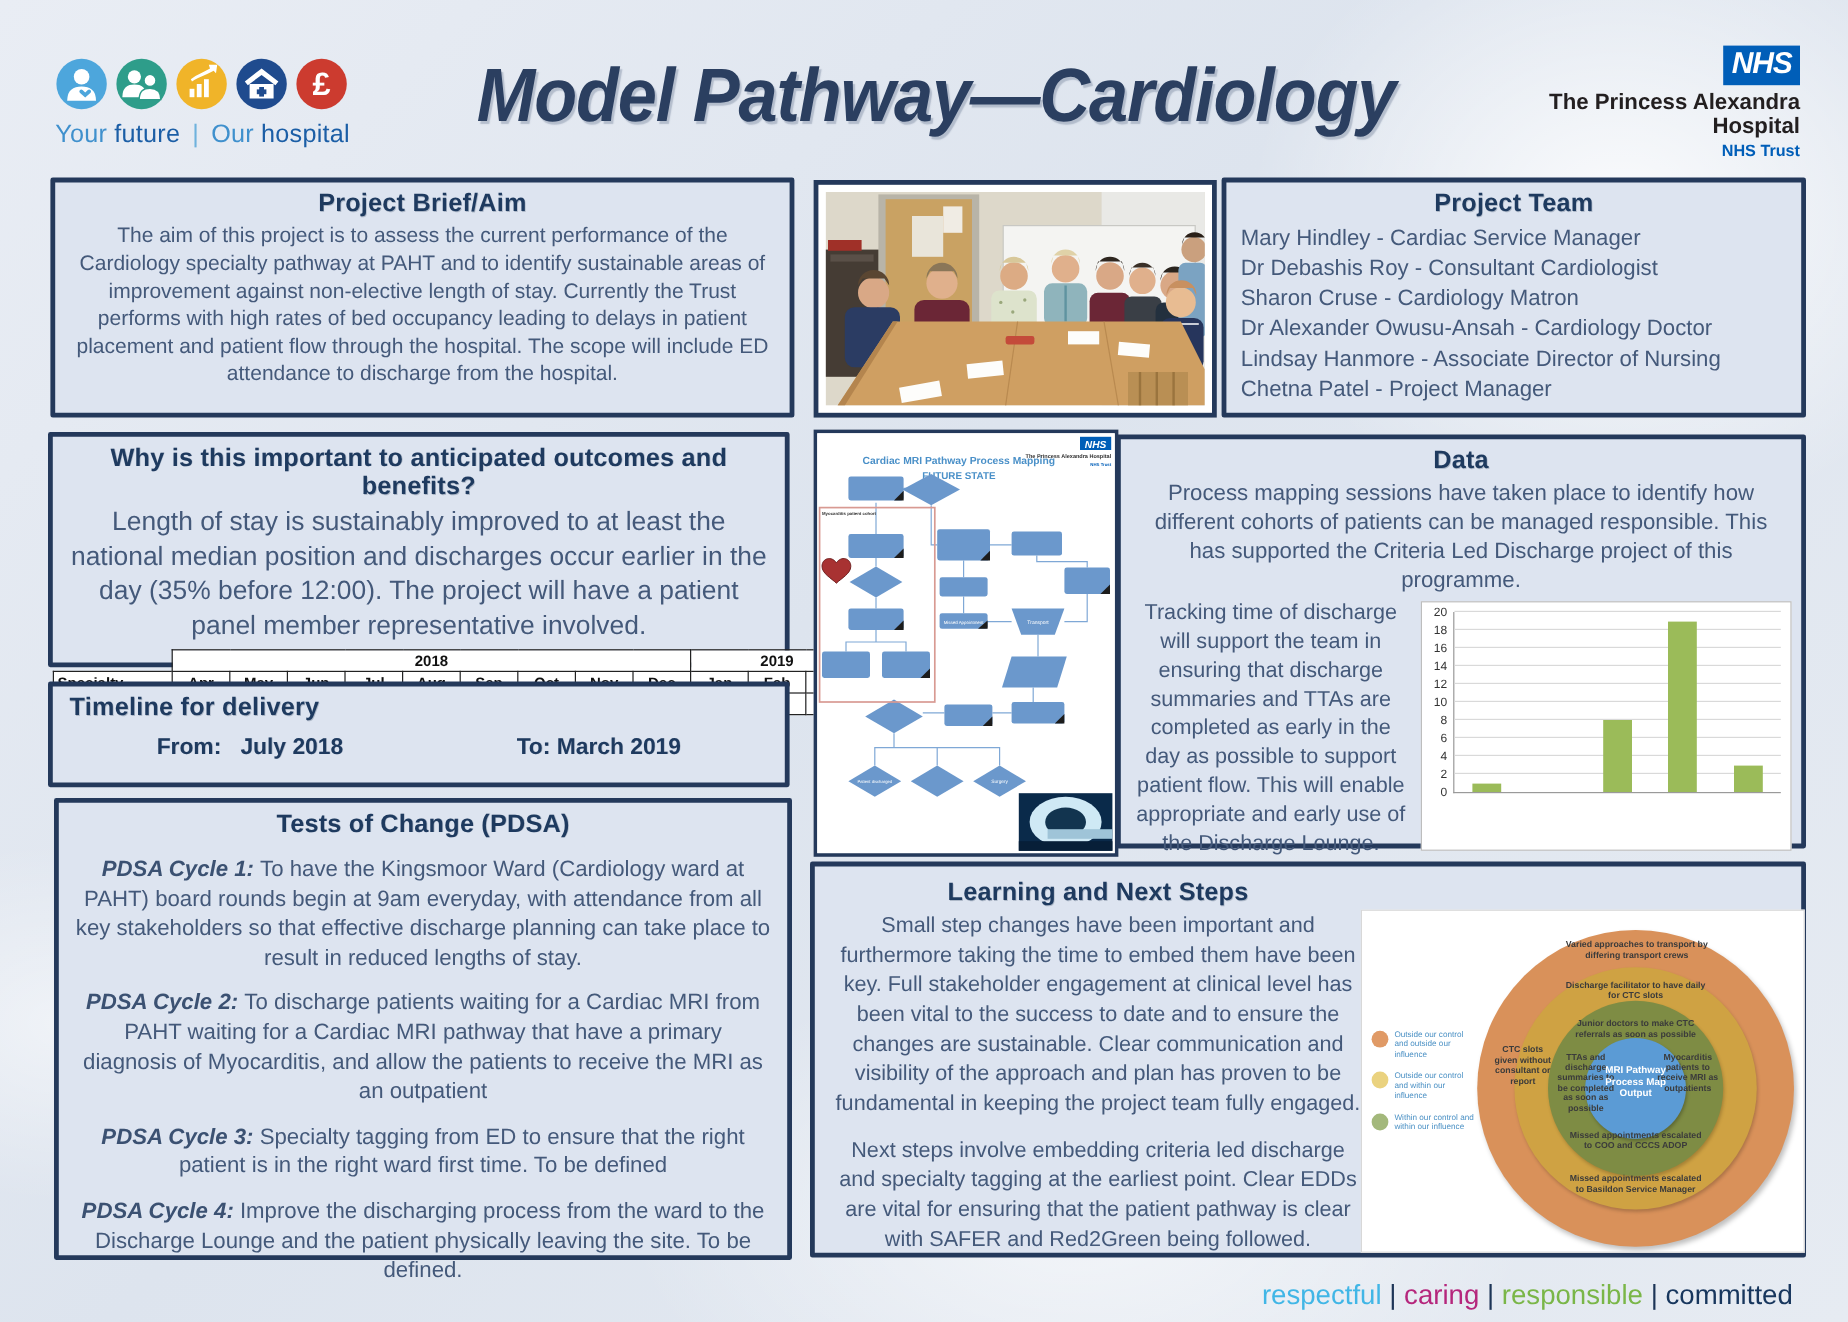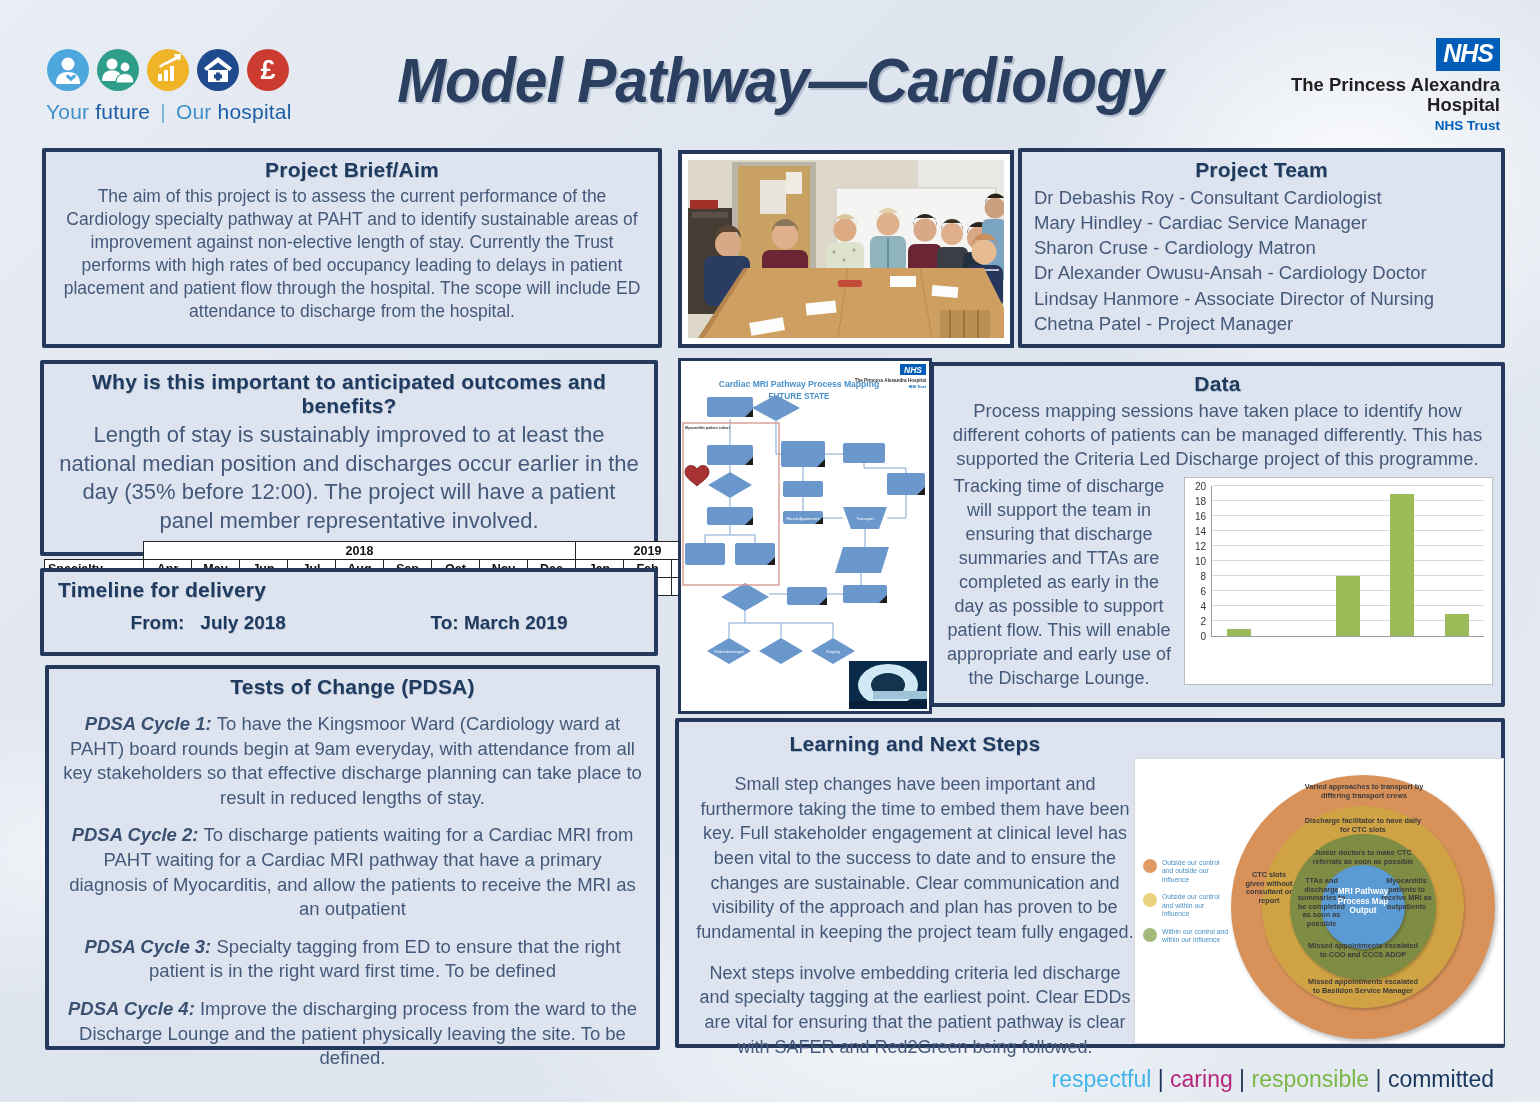--- a/index.html
+++ b/index.html
@@ -86,21 +86,21 @@
     text-shadow:.5px .5px 0 rgba(30,50,80,.25);justify-content:center;}
   .timeline-from{width:300px;}
   .tl-gap{display:inline-block;width:16px;}
 
   #tests{left:45px;top:665px;width:615px;height:385px;}
   .pdsa{font-size:18.5px;line-height:1.33;color:#44597a;text-align:center;margin:13px 14px;}
   .pdsa-label{font-weight:700;font-style:italic;color:#3b5172;}
 
   #learning{left:675px;top:718px;width:830px;height:330px;}
   .learn-text{position:absolute;left:10px;top:4px;width:452px;}
-  .learn-text .body-text{font-size:18px;line-height:1.37;margin:16px 4px 14px;}
+  .learn-text .body-text{font-size:18px;line-height:1.37;margin:1px 4px 14px;}
   .venn{position:absolute;left:455px;top:36px;width:368px;height:284px;background:#fff;
     border:1px solid #d8d8d8;overflow:hidden;}
   .ring{position:absolute;border-radius:50%;}
   .ring-outer{left:96px;top:16px;width:264px;height:264px;box-shadow:2px 3px 4px rgba(0,0,0,.25);}
   .ring-mid{left:127px;top:47px;width:202px;height:202px;box-shadow:1px 2px 3px rgba(0,0,0,.2);}
   .ring-inner{left:155px;top:75px;width:146px;height:146px;box-shadow:1px 2px 3px rgba(0,0,0,.2);}
   .ring-center{left:186px;top:106px;width:84px;height:84px;box-shadow:1px 2px 3px rgba(0,0,0,.25);}
   .vt{position:absolute;font-size:7.3px;font-weight:700;color:#3b3b3b;text-align:center;line-height:1.18;}
   .vt-outer-top{left:166px;top:24px;width:126px;}
   .vt-gold-top{left:168px;top:58px;width:120px;}
@@ -253,22 +253,22 @@
     <rect x="252" y="150" width="50" height="28" fill="#b98f54"></rect>
     <line x1="262" y1="150" x2="262" y2="178" stroke="#9a743e" stroke-width="2"></line>
     <line x1="276" y1="150" x2="276" y2="178" stroke="#9a743e" stroke-width="2"></line>
     <line x1="290" y1="150" x2="290" y2="178" stroke="#9a743e" stroke-width="2"></line>
   </svg>
 </div>
 
 <div class="panel" id="team">
   <div class="panel-title">Project Team</div>
   <div>
+      <div class="team-member">Mary Hindley - Cardiac Service Manager</div>
       <div class="team-member">Dr Debashis Roy - Consultant Cardiologist</div>
-      <div class="team-member">Mary Hindley - Cardiac Service Manager</div>
       <div class="team-member">Sharon Cruse - Cardiology Matron</div>
       <div class="team-member">Dr Alexander Owusu-Ansah - Cardiology Doctor</div>
       <div class="team-member">Lindsay Hanmore - Associate Director of Nursing</div>
       <div class="team-member">Chetna Patel  - Project Manager</div>
     </div>
 </div>
 
 <div class="panel" id="why">
   <div class="panel-title">Why is this important to anticipated outcomes and benefits?</div>
   <div class="body-text">Length of stay is sustainably improved to at least the  national  median position and discharges occur earlier in the day (35% before 12:00). The project will have a patient panel member representative involved.</div>
@@ -387,21 +387,21 @@
       <ellipse cx="207" cy="324" rx="30" ry="21" fill="#cfe9f5"></ellipse>
       <ellipse cx="207" cy="324" rx="17" ry="12" fill="#12344f"></ellipse>
       <rect x="192" y="330" width="54" height="8" fill="#9fc4d8"></rect>
       <rect x="168" y="340" width="78" height="8" fill="#071f38"></rect>
     </g>
   </svg>
 </div>
 
 <div class="panel" id="data">
   <div class="panel-title">Data</div>
-  <div class="body-text intro">Process mapping sessions have taken place to identify how different cohorts of patients can be managed differently. This has supported the Criteria Led Discharge project of this programme.</div>
+  <div class="body-text intro">Process mapping sessions have taken place to identify how different cohorts of patients can be managed responsible. This has supported the Criteria Led Discharge project of this programme.</div>
   <div class="data-row">
     <div class="tracking">Tracking time of discharge will support the team in ensuring that discharge summaries and TTAs are completed as early in the day as possible to support patient flow. This will enable appropriate and early use of the Discharge Lounge.</div>
     <div class="chart-box">
       <div class="chart-inner">
         <div class="y-axis">
             <div class="ylab" style="bottom: -6px;">0</div>
             <div class="ylab" style="bottom: 9px;">2</div>
             <div class="ylab" style="bottom: 24px;">4</div>
             <div class="ylab" style="bottom: 39px;">6</div>
             <div class="ylab" style="bottom: 54px;">8</div>

